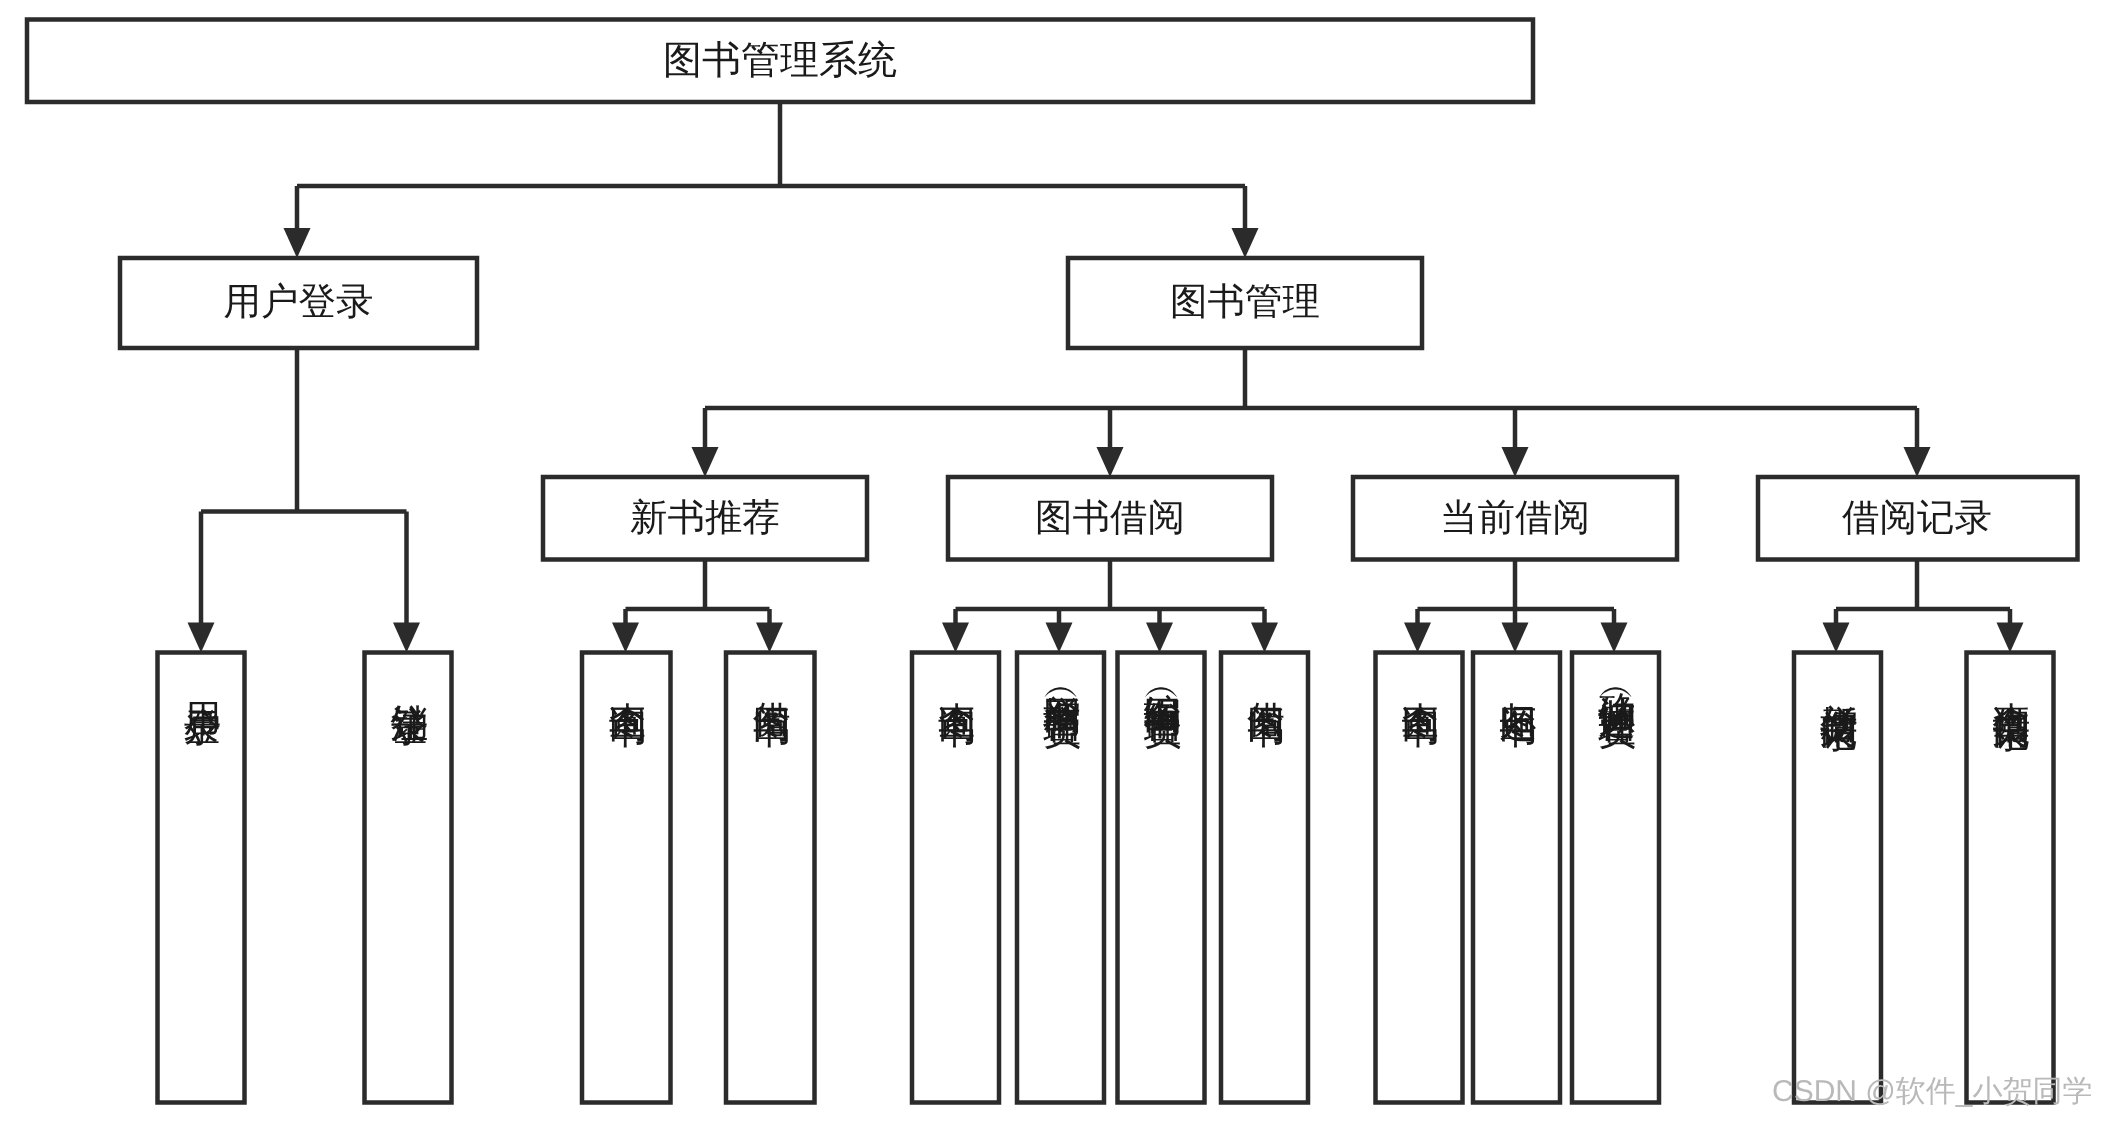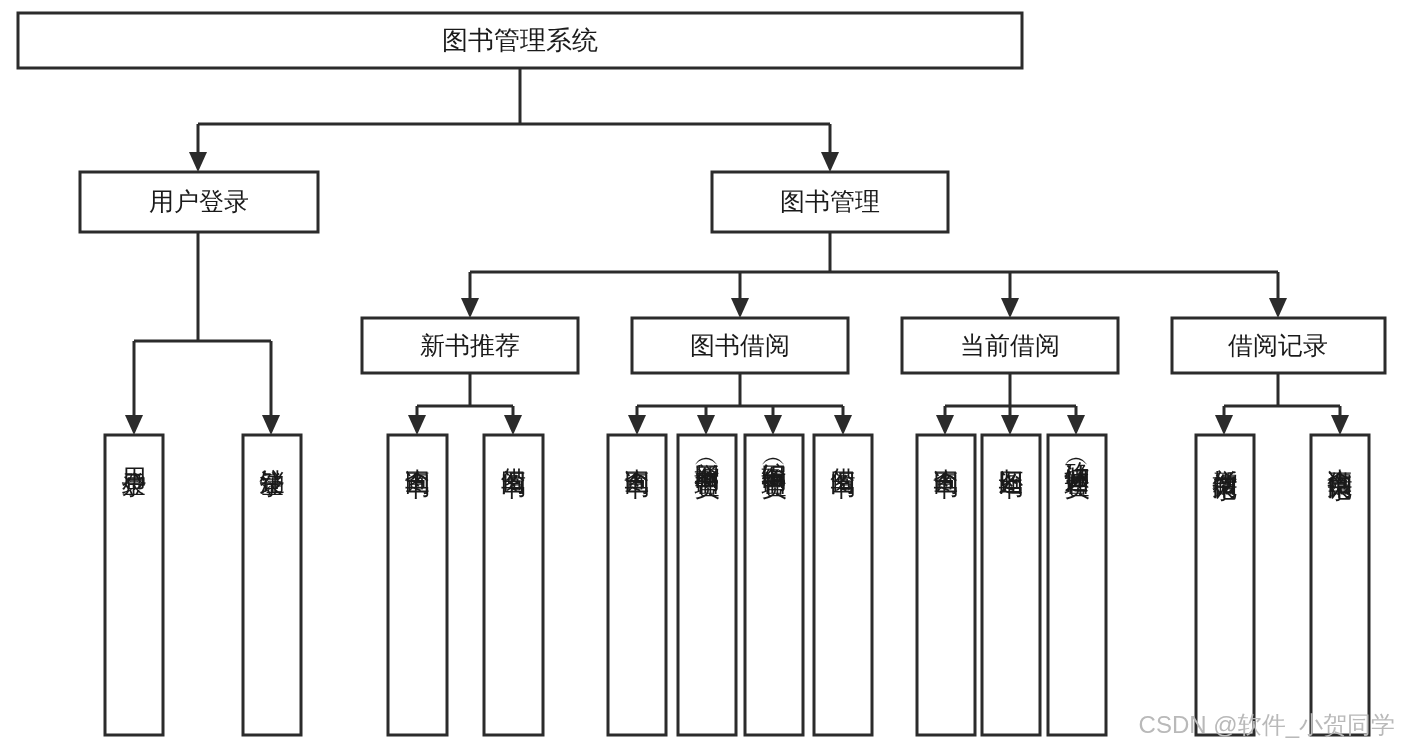--- a/index.html
+++ b/index.html
@@ -64,21 +64,21 @@
     display: flex;
     align-items: flex-start;
     justify-content: center;
     pointer-events: none;
   }
   .watermark {
     position: absolute;
     right: 10px;
     bottom: 6px;
     font-family: "Liberation Sans", "DejaVu Sans", sans-serif;
-    font-size: 24px;
+    font-size: 20px;
     color: #b9b9b9;
     white-space: nowrap;
     user-select: none;
     margin-top: 13px;
   }
 </style>
 </head>
 <body>
 
 <div id="diagram-root">

